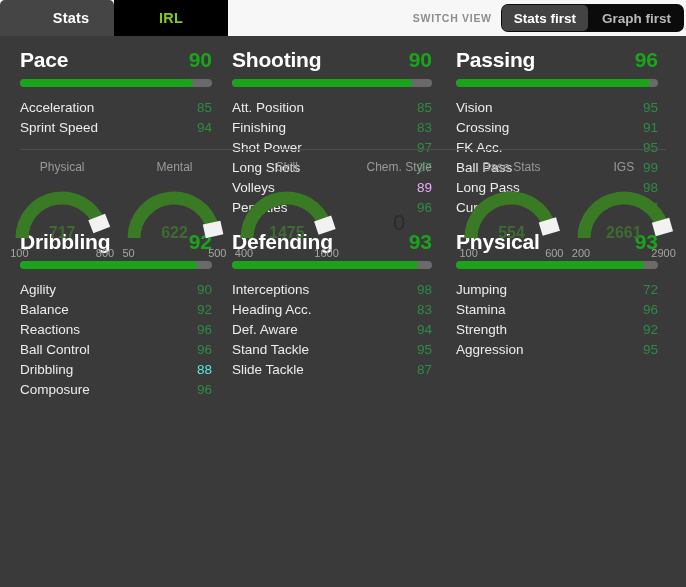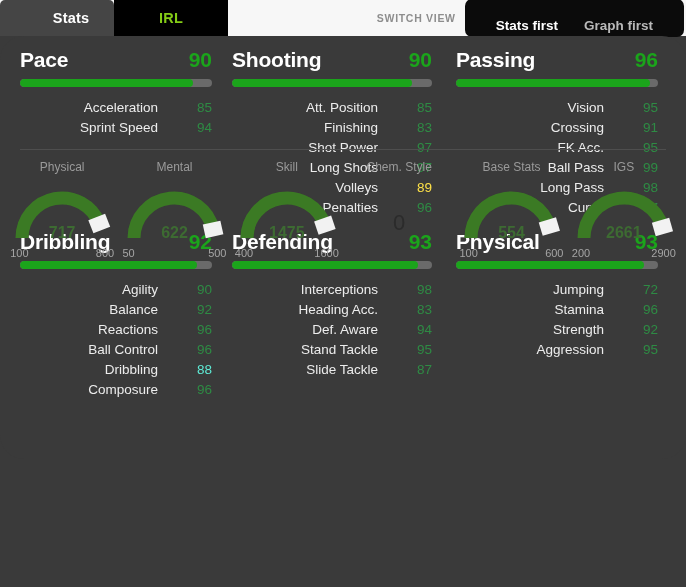--- a/index.html
+++ b/index.html
@@ -30,21 +30,21 @@
     flex: 1; display: flex; align-items: center; justify-content: flex-end;
     padding-right: 2px; gap: 9px; background: #f7f7f7;
   }
   .switch-label {
     font-size: 10.5px; color: #8d8d8d; letter-spacing: .7px;
     font-weight: bold; text-transform: uppercase;
   }
   .seg {
     display: flex; align-items: flex-start;
     background: #0b0b0b; border-radius: 7px;
-    padding: 19px; gap: 2px; height: 28px;
+    padding: 1px; gap: 2px; height: 28px;
   }
   .seg-btn {
     border: none; background: transparent;
     font-family: inherit; font-size: 13.5px; font-weight: bold;
     padding: 0 12px; height: 100%;
     border-radius: 5px; cursor: pointer; white-space: nowrap;
   }
   .seg-btn.on { background: #434343; color: #ffffff; }
   .seg-btn.off { background: transparent; color: #b9b9b9; }
 
@@ -67,23 +67,22 @@
   .cat-name { font-size: 21px; font-weight: bold; color: #ffffff; letter-spacing: -.2px; }
   .cat-val  { font-size: 21px; font-weight: bold; color: #17a017; }
 
   .bar {
     height: 8px; background: #6a6a6a; border-radius: 4px;
     overflow: hidden; margin-bottom: 11px;
   }
   .bar > i { display: block; height: 100%; background: #1ba41b; border-radius: 4px; }
 
   .srow {
-    display: flex; justify-content: flex-end; align-items: baseline;
+    display: flex; justify-content: space-between; align-items: baseline;
     padding: 2px 0 3px 0;
-    gap: 39px;
   }
   .sname { font-size: 13.5px; color: #ececec; }
   .sval  { font-size: 13.5px; color: #2e8b44; }
 
   
   .divider {
     position: absolute; left: 20px; right: 20px; top: 113px;
     height: 1px; background: #4e4e4e;
   }
   .gauges {
@@ -164,21 +163,21 @@
         <div class="srow">
           <span class="sname">Shot Power</span>
           <span class="sval" style="color: rgb(46, 139, 68);">97</span>
         </div>
         <div class="srow">
           <span class="sname">Long Shots</span>
           <span class="sval" style="color: rgb(46, 139, 68);">97</span>
         </div>
         <div class="srow">
           <span class="sname">Volleys</span>
-          <span class="sval" style="color: #fde047;">89</span>
+          <span class="sval" style="color: #f0abfc;">89</span>
         </div>
         <div class="srow">
           <span class="sname">Penalties</span>
           <span class="sval" style="color: rgb(46, 139, 68);">96</span>
         </div>
       </div>
       <div class="cell c3">
         <div class="cat-head">
           <span class="cat-name">Passing</span>
           <span class="cat-val" style="color: rgb(27, 164, 27);">96</span>

